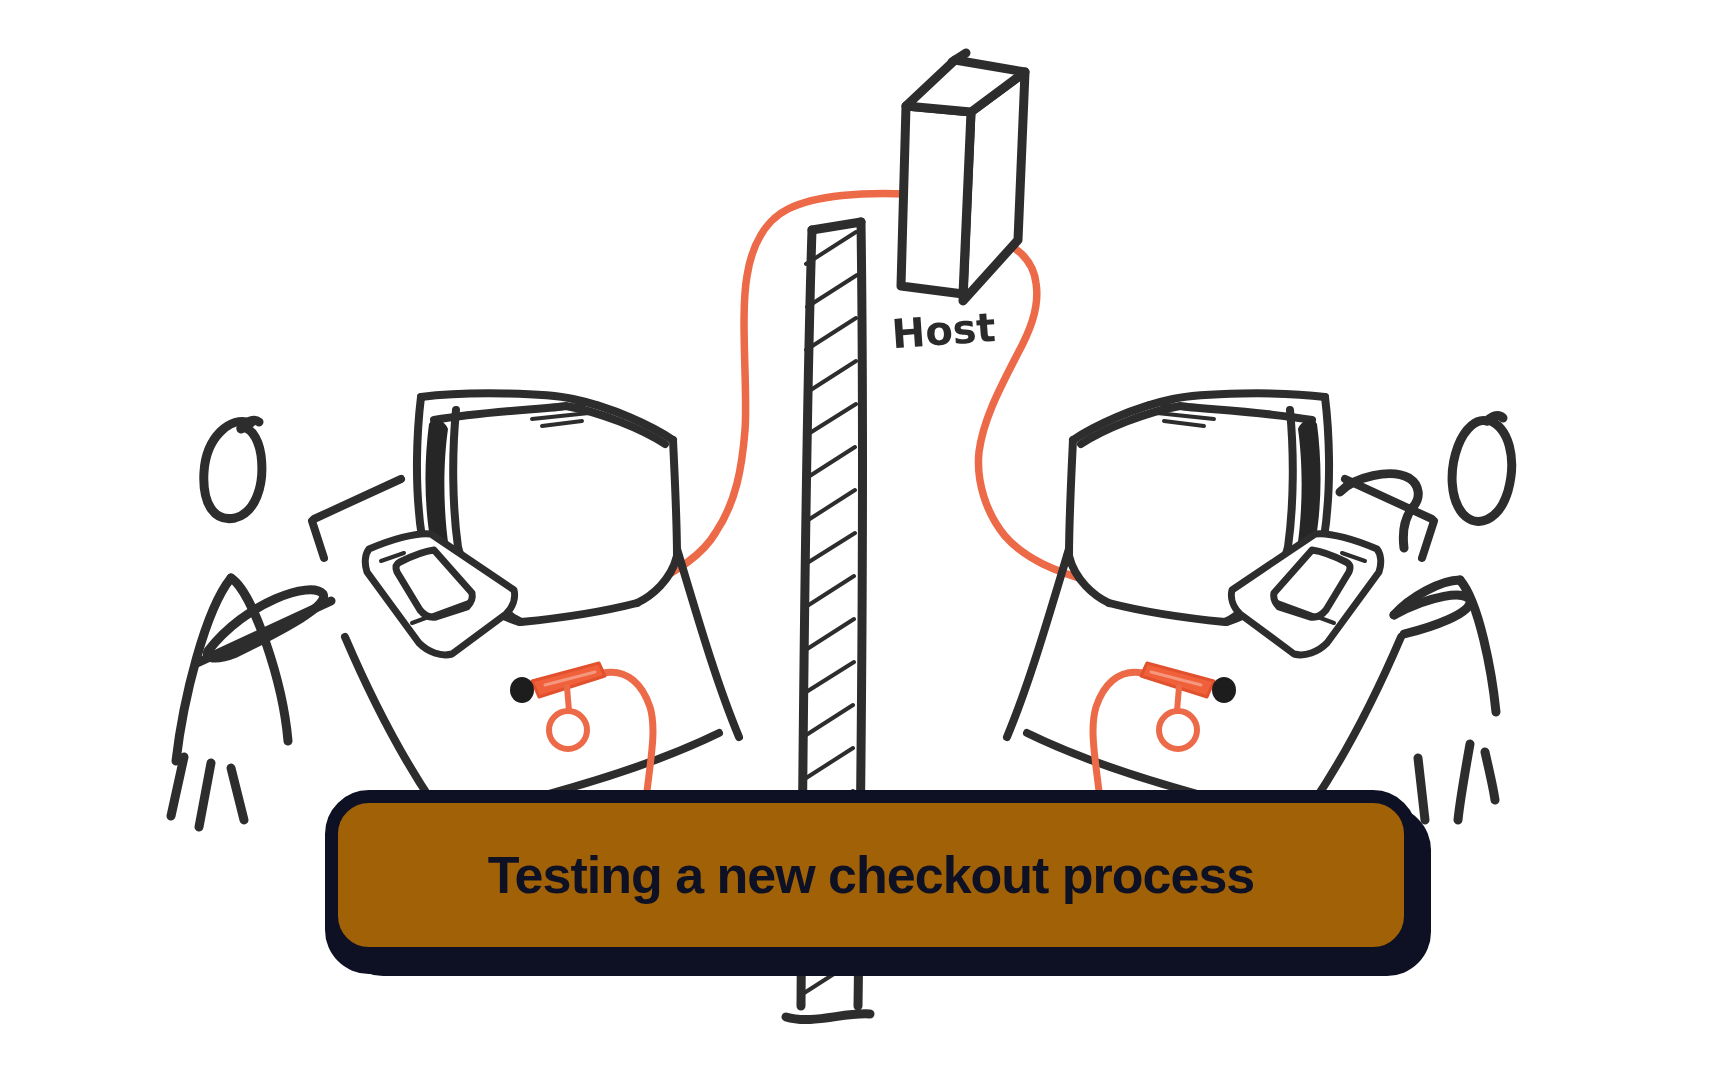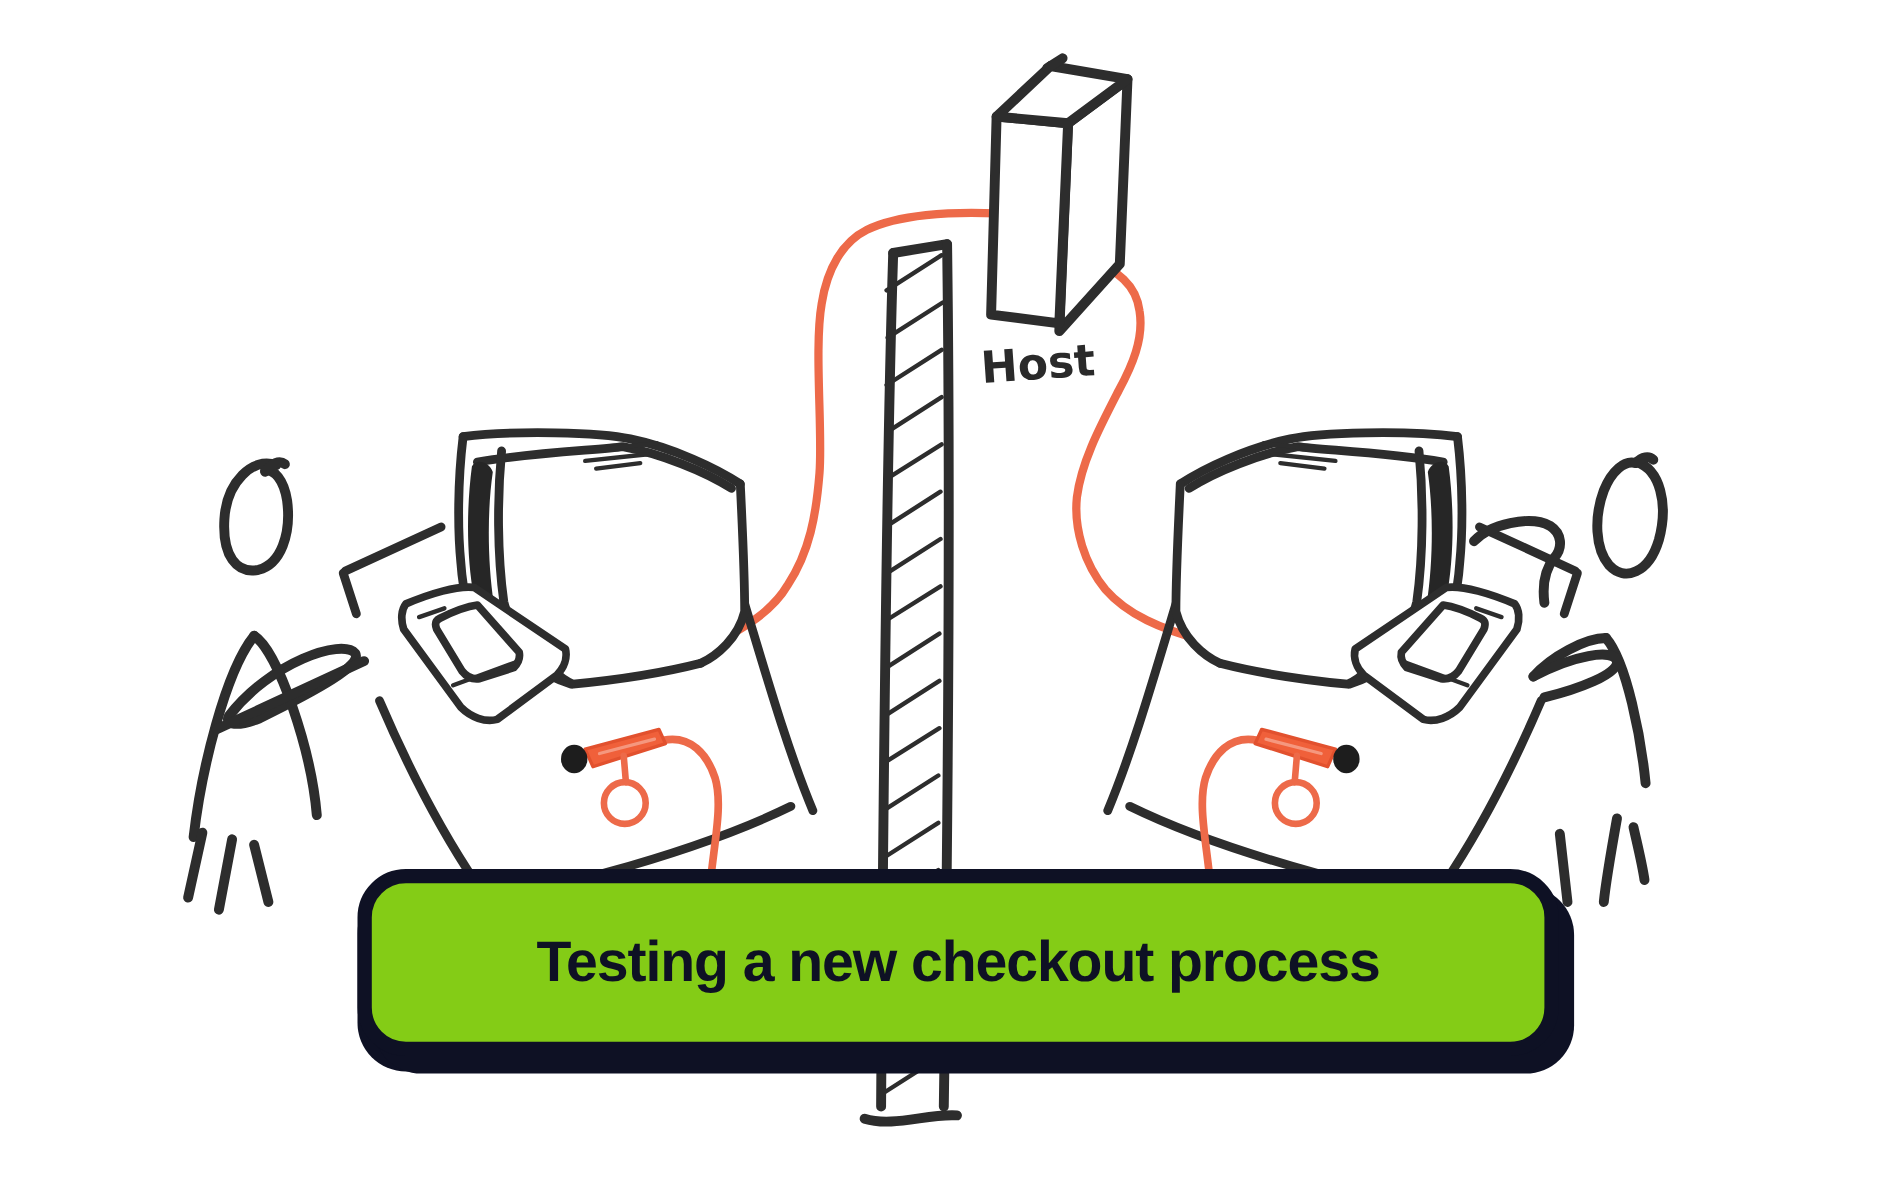--- a/index.html
+++ b/index.html
@@ -28,21 +28,21 @@
     font-family:"DejaVu Sans",sans-serif;
     font-size:40px;font-weight:600;fill:#2a2a2a;
   }
 
   
   .banner{
     position:absolute;
     left:325px;top:790px;
     width:1092px;height:170px;
     box-sizing:border-box;
-    background:#84cc16;
+    background:#a16207;
     border:13px solid #0e1124;
     border-radius:44px;
     box-shadow:14px 16px 0 #0e1124, 0 14px 0 #0e1124;
     display:flex;align-items:center;justify-content:center;
   }
   .banner-text{
     font-family:"Liberation Sans",sans-serif;
     font-weight:700;
     font-size:52px;
     letter-spacing:-1px;

